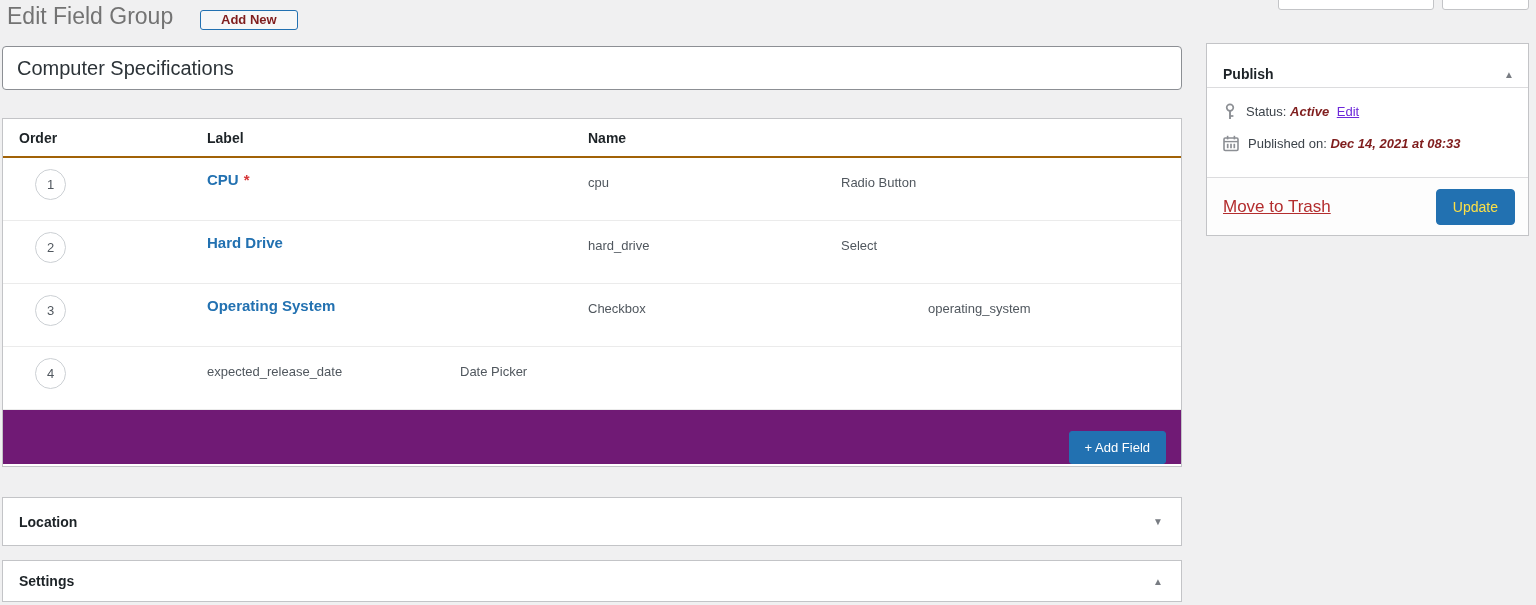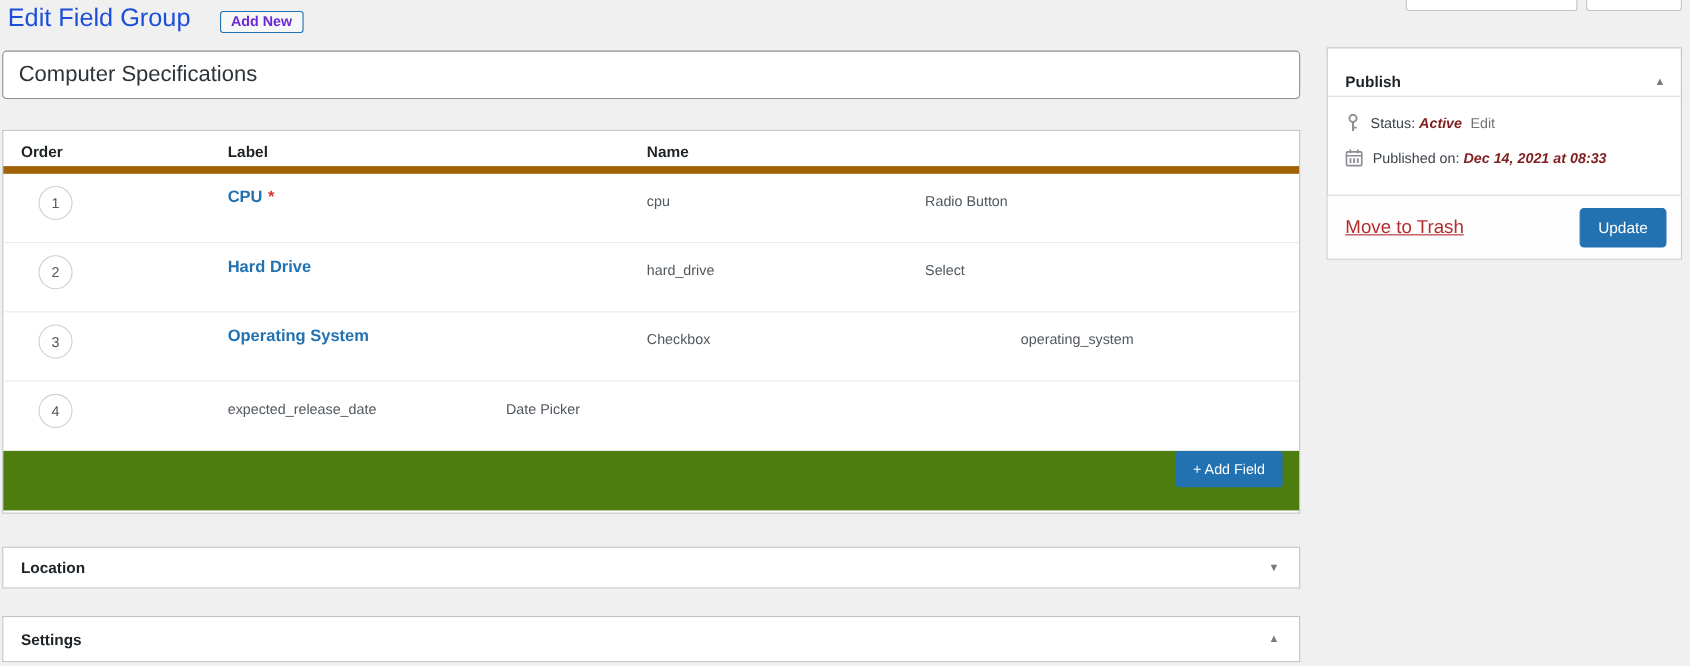--- a/index.html
+++ b/index.html
@@ -4,26 +4,26 @@
 <style>
   * { margin:0; padding:0; box-sizing:border-box; }
   html,body { background:#f0f0f1; }
   .screen {
     position:relative; width:1536px; height:605px; overflow:hidden;
     background:#f0f0f1; font-family:"Liberation Sans", sans-serif; color:#1d2327;
   }
   
   .page-title {
     position:absolute; left:7px; top:1px; font-size:23px; font-weight:400;
-    color:#1d4ed8; line-height:30px;
+    color:#737373; line-height:30px;
   }
   .add-new-btn {
-    position:absolute; left:200px; top:10px; height:20px; padding:0 9px;
+    position:absolute; left:200px; top:10px; height:20px; padding:0 20px;
     background:#f6f7f7; border:1px solid #2271b1; border-radius:3px;
-    color:#6d28d9; font-size:13px; font-weight:600; line-height:18px; cursor:pointer;
+    color:#7f1d1d; font-size:13px; font-weight:600; line-height:18px; cursor:pointer;
     font-family:"Liberation Sans", sans-serif;
     text-align:right;
   }
   .screen-tab { position:absolute; top:-9px; height:19px; background:#fff;
     border:1px solid #c3c4c7; border-radius:0 0 3px 3px; }
   .screen-tab.t1 { left:1278px; width:156px; }
   .screen-tab.t2 { left:1442px; width:87px; }
 
   
   .title-input {
@@ -31,82 +31,82 @@
     border:1px solid #8c8f94; border-radius:4px; background:#fff;
     padding:12px 14px; font-size:20px; color:#2c3338;
     font-family:"Liberation Sans", sans-serif;
   }
 
   
   .fields-box {
     position:absolute; left:2px; top:118px; width:1180px; height:349px;
     background:#fff; border:1px solid #c3c4c7;
   }
-  .thead { display:flex; height:39px; border-bottom:7px solid #a16207;
+  .thead { display:flex; height:39px; border-bottom:2px solid #a16207;
     font-size:14px; font-weight:700; color:#1d2327; }
   .thead .cell { line-height:38px; }
   .cell.c-order { width:204px; padding-left:16px; }
   .cell.c-label { width:381px; }
   .cell.c-name  { width:253px; }
   .cell.c-type  { flex:1; }
   .trow { display:flex; height:63px; border-bottom:1px solid #ebebeb; }
   .order-circle {
     width:31px; height:31px; margin:11px 0 0 16px; border:1px solid #ccd0d4;
     border-radius:50%; text-align:center; line-height:29px; font-size:13px;
     color:#50575e; background:#fff; cursor:move;
   }
   .field-label { padding-top:13px; font-size:15px; font-weight:700; }
   .field-label a { color:#2271b1; text-decoration:none; cursor:pointer; }
   .req { color:#d63638; margin-left:5px; font-weight:700; }
   .trow .c-name, .trow .c-type { padding-top:17px; font-size:13px; color:#50575e; }
   .tfoot {
-    height:54px; background:#4d7c0f; display:flex; align-items:flex-start;
+    height:54px; background:#701a75; display:flex; align-items:flex-end;
     justify-content:flex-end; padding-right:15px;
   }
   .add-field-btn {
     height:33px; padding:0 15px; background:#2271b1; border:1px solid #2271b1;
     border-radius:3px; color:#fff; font-size:13px; cursor:pointer;
     font-family:"Liberation Sans", sans-serif;
   }
 
   
   .meta-bar {
     position:absolute; left:2px; width:1180px; background:#fff;
     border:1px solid #c3c4c7; display:flex; align-items:center;
     justify-content:space-between; padding:0 18px 0 16px;
   }
   .meta-bar .bar-title { font-size:14px; font-weight:700; color:#1d2327; }
   .toggle-tri { color:#787c82; font-size:10px; cursor:pointer; }
-  .bar-location { top:497px; height:38px; }
+  .bar-location { top:497px; height:49px; }
   .bar-settings { top:560px; height:42px; }
 
   
   .publish-box {
     position:absolute; left:1206px; top:43px; width:323px; height:193px;
     background:#fff; border:1px solid #c3c4c7;
   }
   .publish-header {
     height:44px; border-bottom:1px solid #dcdcde; display:flex;
     align-items:center; justify-content:space-between; padding:17px 14px 0 16px;
     font-size:14px; font-weight:700;
   }
   .publish-body { padding:15px 16px 0; }
   .misc-row { display:flex; align-items:center; gap:9px; margin-bottom:15px;
     font-size:13px; color:#3c434a; }
   .misc-row b { color:#7f1d1d;font-style:italic; }
-  .edit-link { color:#737373; margin-left:4px; cursor:pointer; }
+  .edit-link { color:#6d28d9; text-decoration:underline; margin-left:4px; cursor:pointer; }
   .publish-footer {
     position:absolute; left:0; right:0; bottom:0; height:58px;
     border-top:1px solid #dcdcde; background:#fdfdfd; display:flex;
     align-items:center; justify-content:space-between; padding:0 13px 0 16px;
   }
   .trash-link { color:#b32d2e; text-decoration:underline; font-size:17px; cursor:pointer; }
   .update-btn {
     height:36px; padding:0 16px; background:#2271b1; border:1px solid #2271b1;
-    border-radius:4px; color:#ffffff; font-size:14px; cursor:pointer;
+    border-radius:4px; color:#fde047; font-size:14px; cursor:pointer;
     font-family:"Liberation Sans", sans-serif;
   }
   .icon-svg { flex:0 0 auto; display:block; }
 </style>
 </head>
 <body>
 
 <div class="screen">
 
   <h1 class="page-title">Edit Field Group</h1>

